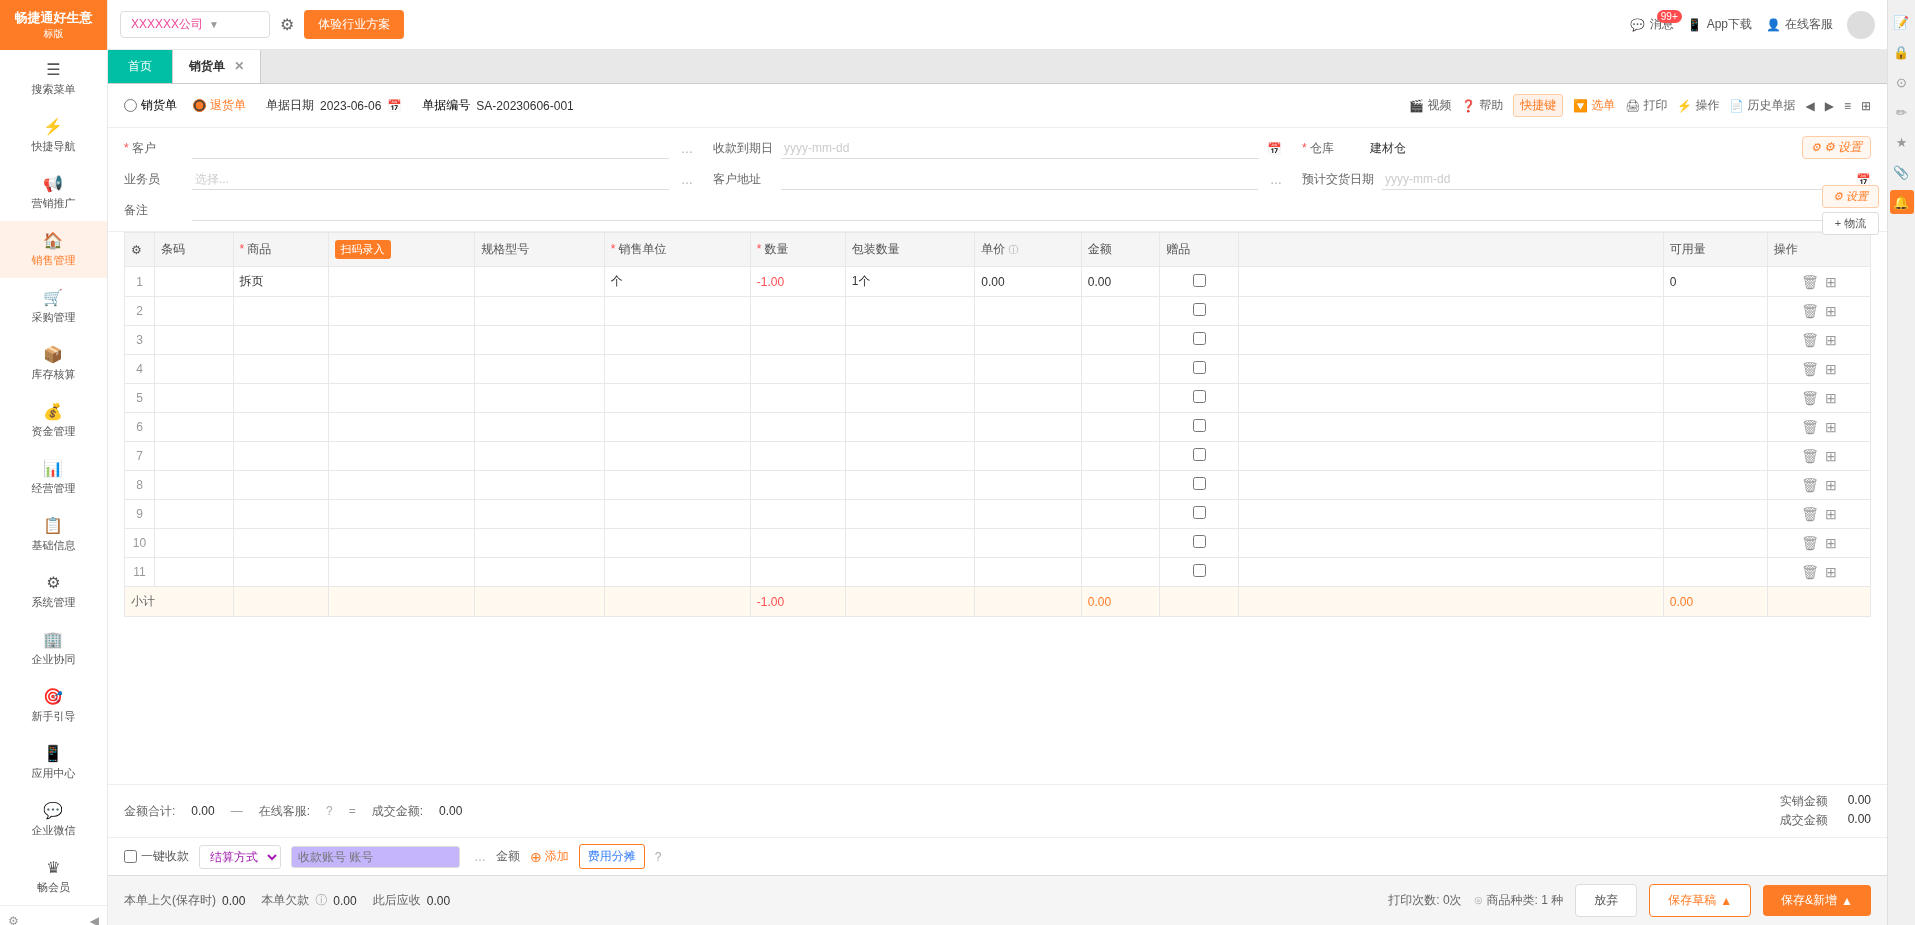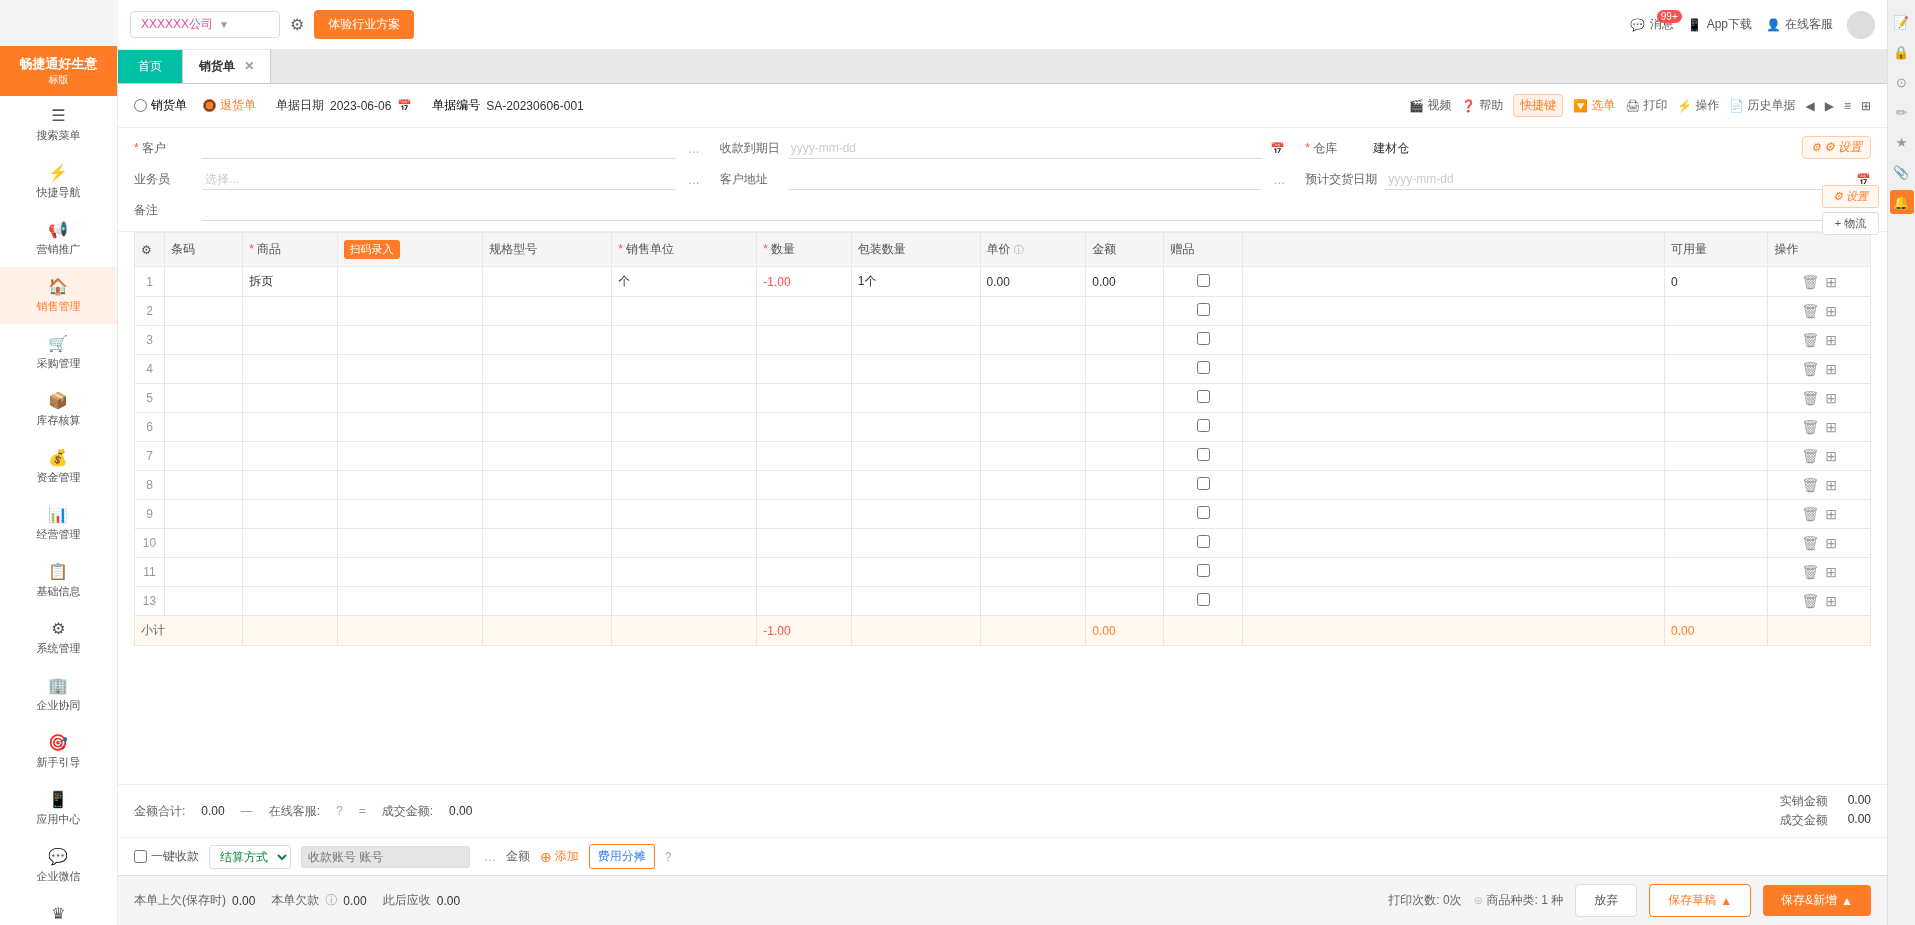--- a/index.html
+++ b/index.html
@@ -1,19 +1,19 @@
 <!DOCTYPE html>
 <html><head>
   <meta charset="utf-8">
   <style>
     * { box-sizing: border-box; margin: 0; padding: 0; font-family: 'Microsoft YaHei', sans-serif; font-size: 12px; }
     body { background: #f5f5f5; display: flex; height: 925px; overflow: hidden; }
 
     
-    .sidebar { width: 118px; background: #fff; display: flex; flex-direction: column; border-right: 1px solid #e8e8e8; flex-shrink: 0; margin-top: 46px; }
+    .sidebar { width: 108px; background: #fff; display: flex; flex-direction: column; border-right: 1px solid #e8e8e8; flex-shrink: 0; }
     .sidebar-logo { background: #ff7c26; color: #fff; padding: 8px 6px; text-align: center; font-size: 11px; line-height: 1.4; min-height: 50px; display: flex; align-items: center; justify-content: center; flex-direction: column; }
     .sidebar-logo .logo-title { font-size: 13px; font-weight: bold; }
     .sidebar-logo .logo-sub { font-size: 10px; }
     .sidebar-item { display: flex; flex-direction: column; align-items: center; padding: 10px 4px; cursor: pointer; color: #555; border-bottom: none; transition: background 0.2s; }
     .sidebar-item.active { background: #fff0e8; color: #ff7c26; }
     .sidebar-item .icon { font-size: 16px; margin-bottom: 3px; }
     .sidebar-item .label { font-size: 11px; }
     .sidebar-bottom { margin-top: auto; border-top: 1px solid #eee; display: flex; padding: 8px; justify-content: space-between; }
 
     
@@ -79,22 +79,22 @@
     
     .footer-totals { padding: 8px 16px; border-top: 1px solid #eee; display: flex; align-items: center; gap: 16px; background: #fff; }
     .footer-totals .label { color: #666; }
     .footer-totals .value { color: #333; font-weight: 500; }
     .footer-totals .dash { color: #999; }
     .footer-totals .eq { color: #999; }
 
     
     .payment-row { padding: 6px 16px; border-top: 1px solid #eee; display: flex; align-items: center; gap: 10px; background: #fff; }
     .checkbox-label { display: flex; align-items: center; gap: 4px; cursor: pointer; color: #555; justify-content: center; }
-    .payment-select { border: 1px solid #ddd; border-radius: 3px; padding: 3px 6px; color: #15803d; background: #fff; }
-    .payment-input { border: 1px solid #ddd; border-radius: 3px; padding: 3px 6px; color: #555; min-width: 80px; background: #e5e5e5; }
+    .payment-select { border: 1px solid #ddd; border-radius: 3px; padding: 3px 6px; color: #a21caf; background: #fff; }
+    .payment-input { border: 1px solid #ddd; border-radius: 3px; padding: 3px 6px; color: #555; min-width: 80px; background: #c4b5fd; }
     .add-btn { color: #ff7c26; cursor: pointer; display: flex; align-items: center; gap: 3px; }
     .fee-btn { border: 1px solid #ff7c26; color: #3b82f6; background: #fff; border-radius: 3px; padding: 3px 8px; cursor: pointer; }
     .question-icon { color: #aaa; cursor: pointer; }
 
     
     .summary-right { margin-left: auto; display: flex; flex-direction: column; gap: 2px; }
     .summary-line { display: flex; justify-content: space-between; gap: 20px; color: #666; }
     .summary-line .s-val { color: #333; font-weight: 500; }
 
     
@@ -558,41 +558,20 @@
       <td style="text-align:center;"><input type="checkbox" style=""></td>
       <td></td>
       <td></td>
       <td>
         <div class="col-ops">
           <span>🗑</span>
           <span>⊞</span>
         </div>
       </td>
     </tr>
-            <tr>
-      <td class="row-num">13</td>
-      <td></td>
-      <td></td>
-      <td></td>
-      <td></td>
-      <td></td>
-      <td style=""></td>
-      <td></td>
-      <td></td>
-      <td></td>
-      <td style="text-align:center;"><input type="checkbox" style=""></td>
-      <td></td>
-      <td></td>
-      <td>
-        <div class="col-ops">
-          <span>🗑</span>
-          <span>⊞</span>
-        </div>
-      </td>
-    </tr>
           </tbody>
         <tfoot>
           <tr class="subtotal-row">
             <td colspan="2" style="color:#666;font-weight:normal;">小计</td>
             <td></td>
             <td></td>
             <td></td>
             <td></td>
             <td style="color:#ff4d4f;">-1.00</td>
             <td></td>

